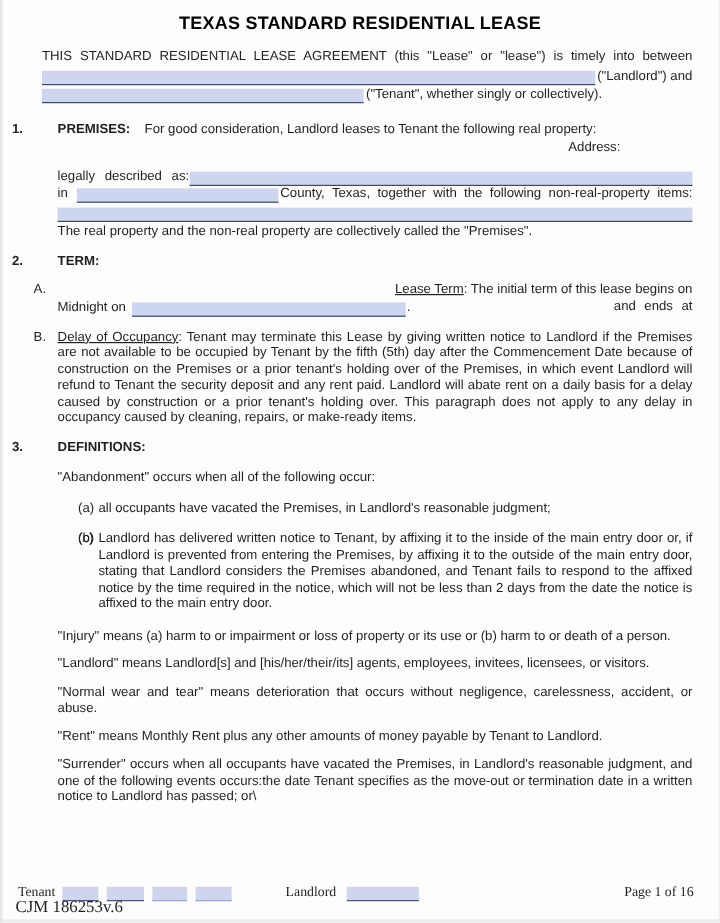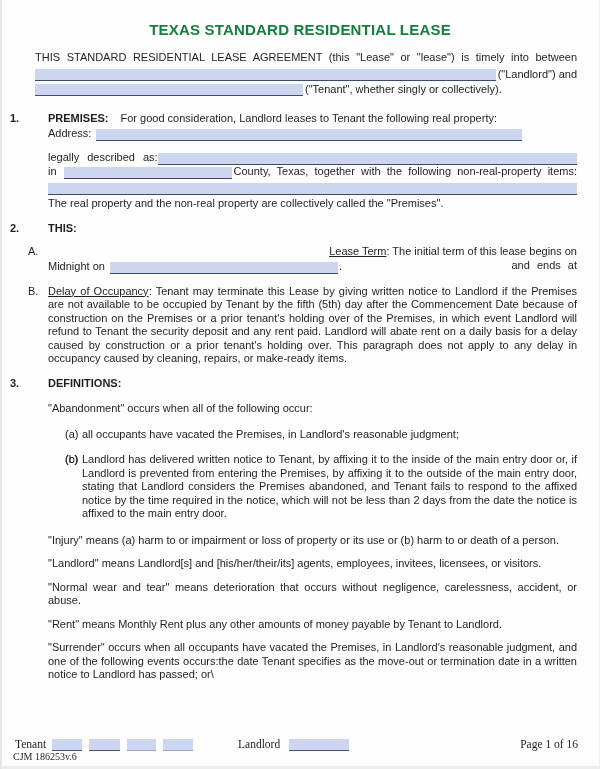--- a/index.html
+++ b/index.html
@@ -13,24 +13,24 @@
     position:relative;
     width:600px;height:769px;
     background:var(--page-bg);
     color:var(--text);
     font-family:"Liberation Sans",sans-serif;
     font-size:11px;line-height:13.5px;
     overflow:hidden;
     box-shadow:inset 2px 0 0 #e6e6e6, inset 0 -3px 0 #ededed, inset -1px 0 0 #f0f0f0;
   }
   .title{
-    margin:0;padding-top:21px;
+    margin:0;padding-top:11px;
     text-align:center;
     font-size:15px;line-height:18px;
-    font-weight:bold;color:#15803d;
+    font-weight:bold;color:#000000;
     letter-spacing:.2px;
   }
   
   .frow{display:flex;align-items:flex-end;}
   .field{
     display:inline-block;height:12px;
     background:var(--field-fill);
     border-bottom:1px solid var(--field-line);
     box-sizing:border-box;
   }
@@ -43,21 +43,21 @@
   .intro{margin:12px 23px 0 35px;}
   .intro .line1{height:15px;}
   .intro .frow{height:15px;}
   .intro .tail{white-space:nowrap;padding-left:2px;}
   
   .sec{position:relative;margin-left:48px;margin-right:23px;}
   .secnum{position:absolute;left:-38px;top:0;font-weight:bold;}
   .mt16{margin-top:16px;} .mt13{margin-top:13px;} .mt12{margin-top:12px;}
   .mt11{margin-top:11px;} .mt10{margin-top:10px;} .mt9{margin-top:9px;}
   .heading{font-weight:bold;margin-right:12px;}
-  .addr-row{margin-top:1px;margin-right:55px;height:14px;}
+  .addr-row{margin-top:1px;margin-right:55px;height:14px;flex-direction:column;}
   .addr-row .lbl{margin-right:5px;}
   .legal-row{margin-top:10px;height:14px;justify-content:flex-end;}
   .legal-lbl{word-spacing:5px;}
   .in-row{height:14px;}
   .in-row .lbl{margin-right:7px;}
   .county-field{width:168px;}
   .county-text{flex:1;text-align:justify;text-align-last:justify;padding-left:2px;white-space:normal;}
   .items-field-row{margin-top:3px;height:13px;}
   .closing{margin-top:2px;}
   
@@ -80,21 +80,21 @@
   }
   .footer .f-lbl{position:absolute;top:3px;font-family:Liberation Serif, serif;}
   .f-tenant{left:15px;}
   .f-landlord{left:238px;}
   .f-page{position:absolute;top:3px;right:22px;}
   .ini{position:absolute;top:4px;height:12px;background:var(--field-fill);border-bottom:1px solid #4a5578;box-sizing:border-box;}
   .ini.light{border-bottom:1px solid #9aa6cf;}
   .t1{left:52px;width:30px;} .t2{left:89px;width:31px;}
   .t3{left:127px;width:29px;} .t4{left:163px;width:30px;}
   .lini{left:289px;width:60px;top:4px;position:absolute;height:12px;background:var(--field-fill);border-bottom:1px solid #4a5578;box-sizing:border-box;}
-  .doc-id{position:absolute;left:13px;top:17px;font-size:10px;line-height:10px;}
+  .doc-id{position:absolute;left:13px;top:17px;font-size:14px;line-height:10px;}
 </style>
 </head>
 <body>
 
 <div class="page">
 
   <h1 class="title">TEXAS STANDARD RESIDENTIAL LEASE</h1>
 
   <div class="intro">
     <div class="line1 fulljust">THIS STANDARD RESIDENTIAL LEASE AGREEMENT (this "Lease" or "lease") is timely into between</div>
@@ -127,21 +127,21 @@
       <span class="county-text">County, Texas, together with the following non-real-property items:</span>
     </div>
     <div class="frow items-field-row">
       <span class="field grow"></span>
     </div>
     <div class="closing">The real property and the non-real property are collectively called the "Premises".</div>
   </div>
 
   <div class="sec mt12">
     <span class="secnum">2.</span>
-    <span class="bold">THIS:</span>
+    <span class="bold">TERM:</span>
   </div>
 
   <div class="sub mt9">
     <span class="sublbl">A.</span>
     <div class="frow a-row1">
       <span class="t"><span class="u">Lease Term</span><span>: The initial term of this lease begins on</span></span>
       <span class="field grow"></span>
       <span class="t a-ends">and ends at</span>
     </div>
     <div class="frow a-row2">

